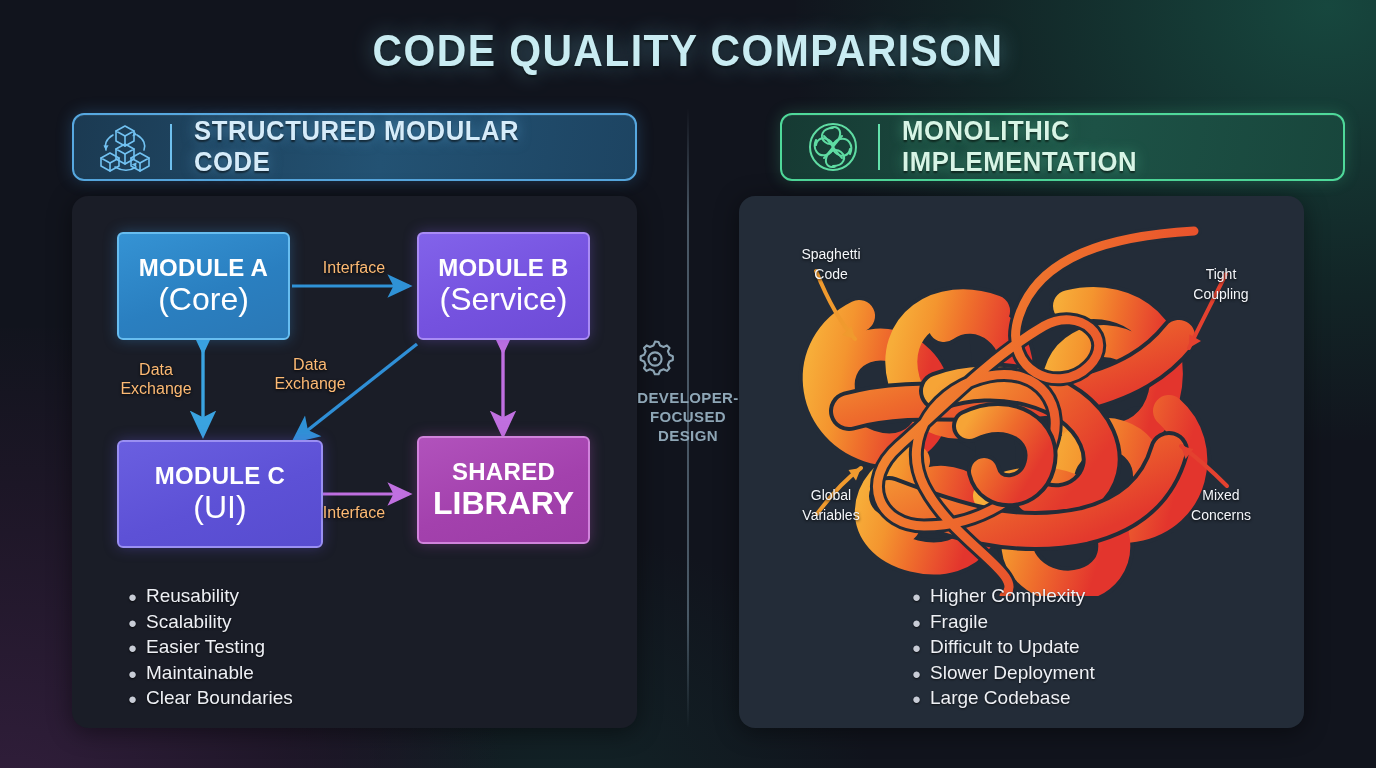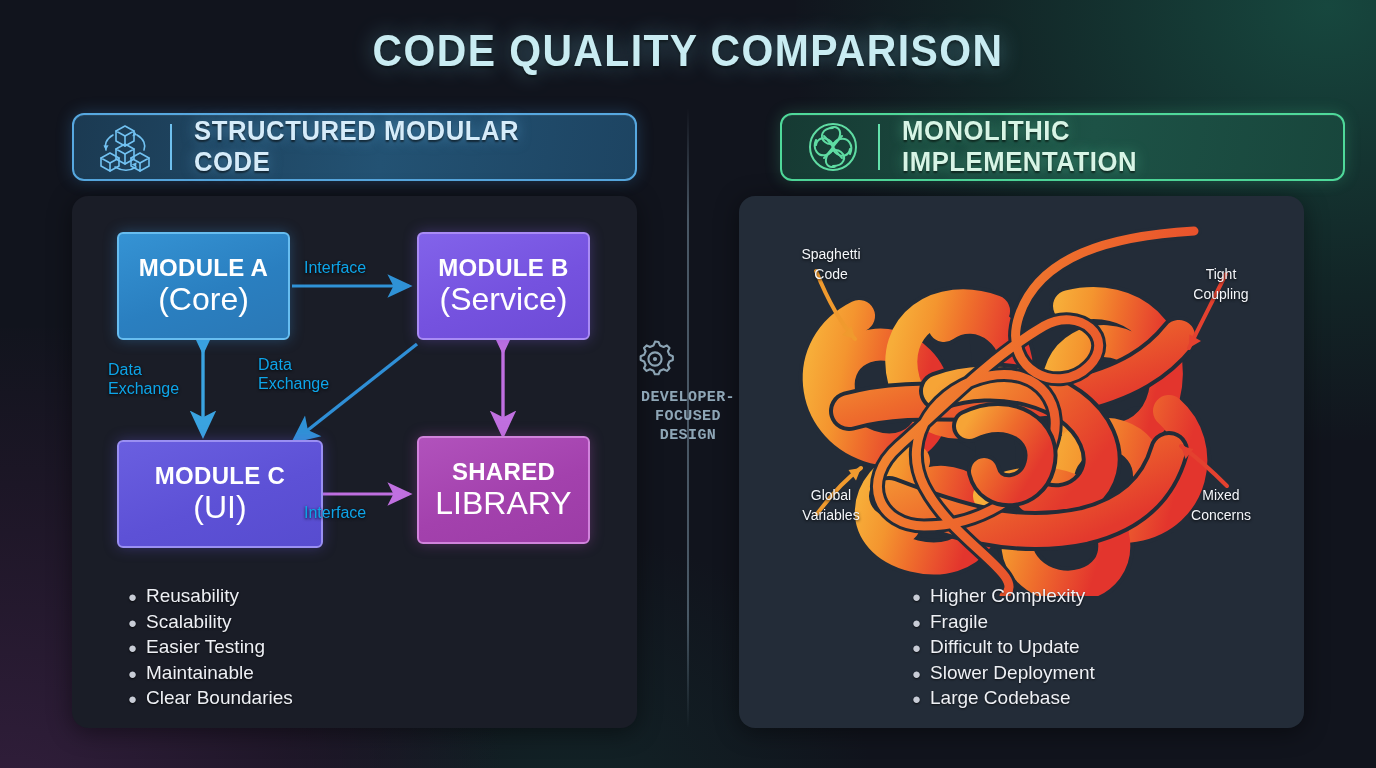--- a/index.html
+++ b/index.html
@@ -84,51 +84,51 @@
   
   .center-div { position:absolute; left:687px; top:108px; width:2px; height:620px;
     background:linear-gradient(to bottom, rgba(150,180,200,.0) 0%, rgba(150,180,200,.42) 18%, rgba(150,180,200,.42) 82%, rgba(150,180,200,0) 100%); }
   .center-badge {
     position:absolute; left:632px; top:336px; width:112px;
     text-align:center; color:#8ba3b3;
   }
   .center-badge .cb-gear { margin-bottom:6px; }
   .center-badge .cb-text {
     font-size:15px; font-weight:bold; line-height:19px; letter-spacing:.4px;
-    font-family:Liberation Mono, monospace;
+    font-family:Liberation Sans, sans-serif;
     color:#8ea6b6;
   }
   .center-badge .cb-mask { position:absolute; left:0; top:-14px; width:112px; height:160px; background:#11141d; z-index:-1; }
 
   
   .mbox {
     position:absolute; border-radius:6px;
     display:flex; flex-direction:column; align-items:center; justify-content:center;
     color:#ffffff; text-align:center; line-height:1.16;
   }
   .mbox .m1 { font-size:24px; font-weight:bold; letter-spacing:.3px; }
   .mbox .m2 { font-size:32px; font-weight:normal; }
-  .mbox.bold2 .m2 { font-weight:normal;text-align:center; }
+  .mbox.bold2 .m2 { font-weight:bold;text-align:center; }
   .box-a { left:117px; top:232px; width:173px; height:108px;
     background:linear-gradient(160deg,#3593d4 0%,#2a7fc0 55%,#2a78b6 100%);
     border:2px solid #67bdf0; box-shadow:0 0 14px rgba(60,150,220,.35); }
   .box-b { left:417px; top:232px; width:173px; height:108px;
     background:linear-gradient(160deg,#8263ea 0%,#7552df 55%,#6d4bd6 100%);
     border:2px solid #a98bf5; box-shadow:0 0 14px rgba(130,95,230,.35);text-align:right; }
   .box-c { left:117px; top:440px; width:206px; height:108px;
     background:linear-gradient(160deg,#6a5fe0 0%,#5d51d6 55%,#574ccf 100%);
     border:2px solid #9a8ff2; box-shadow:0 0 14px rgba(105,90,225,.35); }
   .box-s { left:417px; top:436px; width:173px; height:108px;
     background:linear-gradient(160deg,#b152bc 0%,#a341ad 55%,#9c3ca6 100%);
     border:2px solid #d183dc; box-shadow:0 0 14px rgba(180,80,190,.35); }
 
   
   .elabel {
-    position:absolute; color:#0ea5e9; font-size:16px; line-height:19px;
-    text-shadow:0 1px 3px rgba(0,0,0,.9);
+    position:absolute; color:#fdba74; font-size:16px; line-height:19px;
+    text-align:center; text-shadow:0 1px 3px rgba(0,0,0,.9);
   }
   .lb-interface1 { left:304px; top:258px; width:100px; }
   .lb-interface2 { left:304px; top:503px; width:100px; }
   .lb-dx-left { left:108px; top:360px; width:96px; }
   .lb-dx-mid  { left:258px; top:355px; width:104px; }
   .lb-depinj  { left:505px; top:370px; width:116px; }
 
   
   .blist { position:absolute; list-style:none; }
   .blist li {

